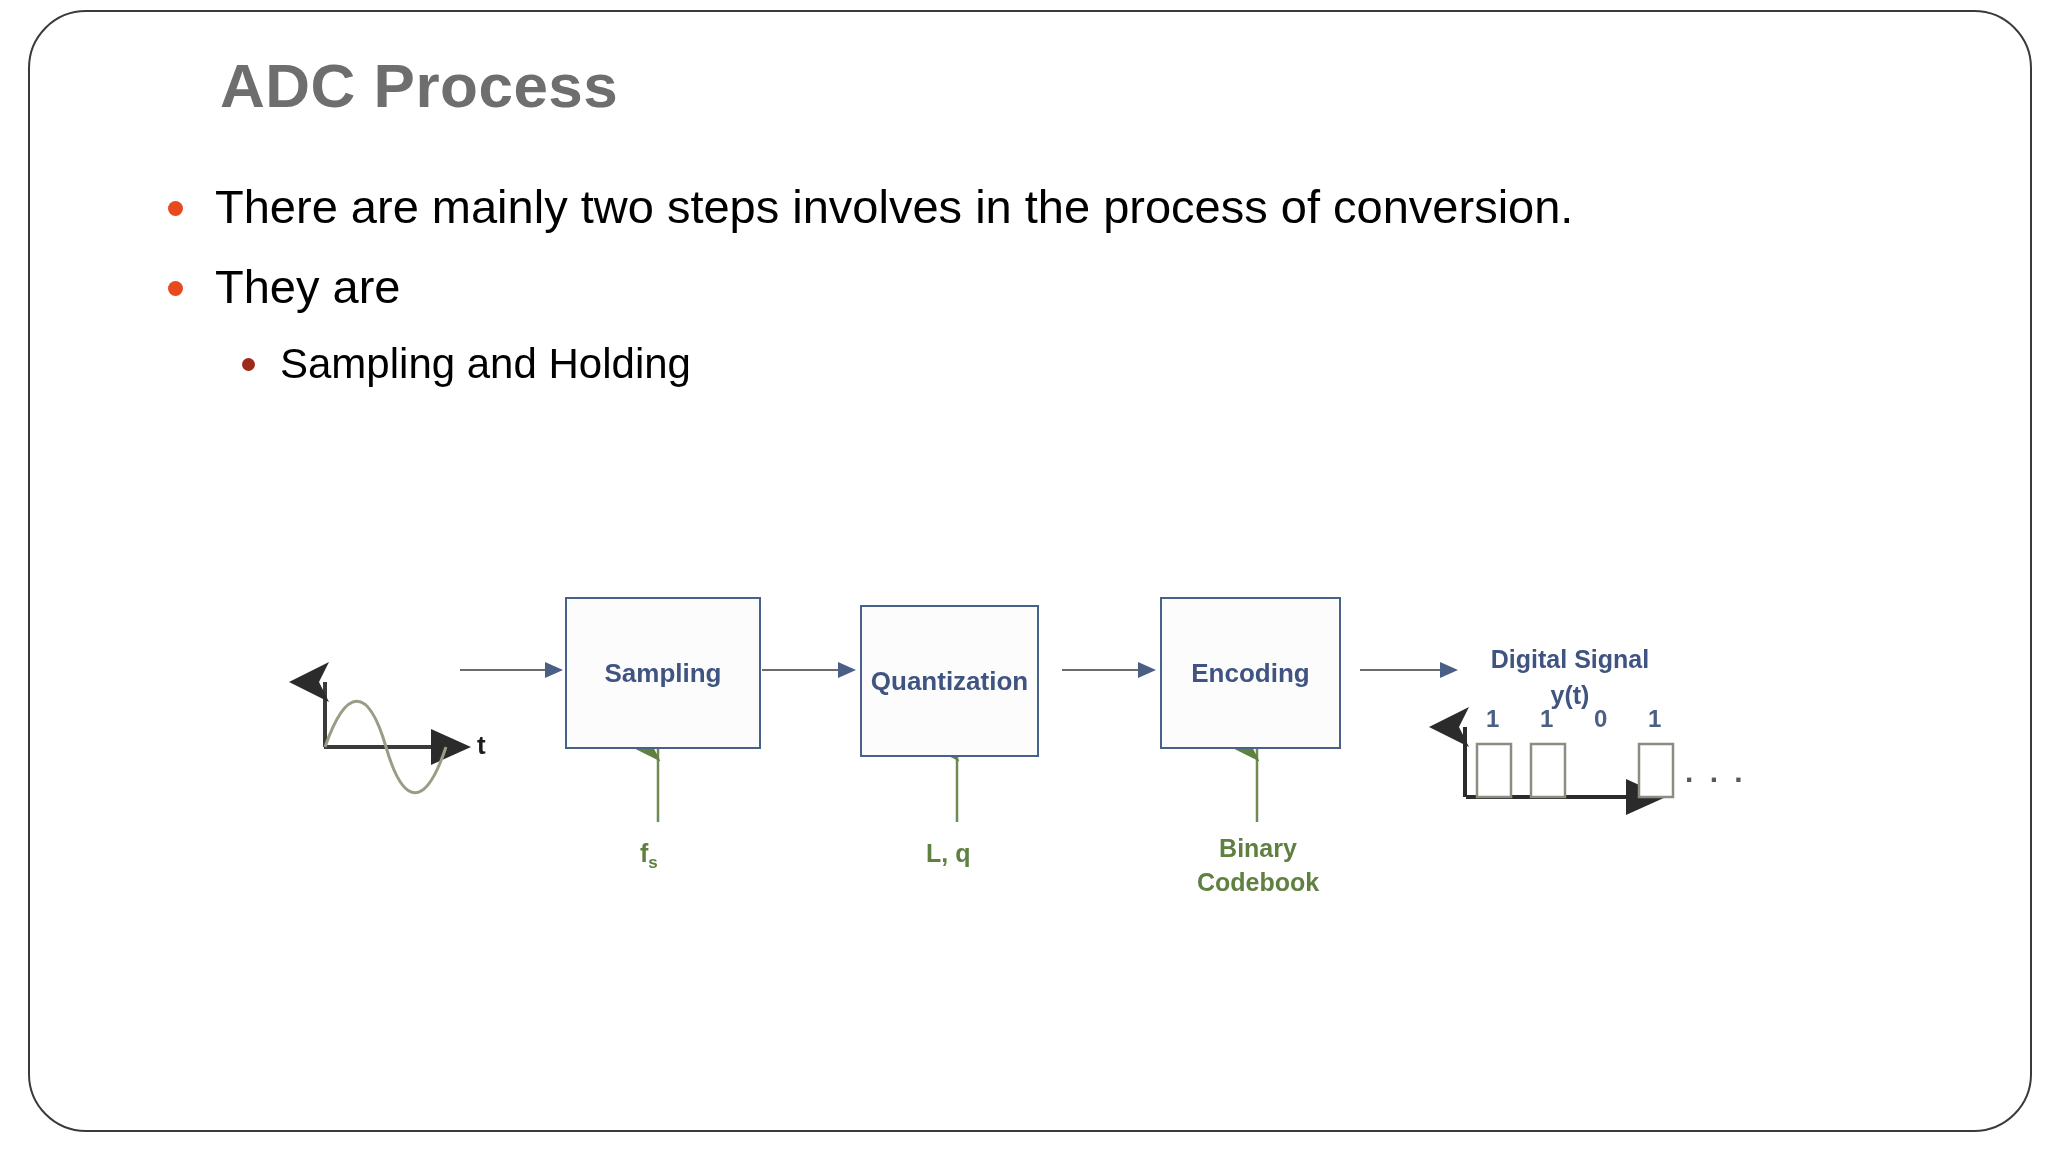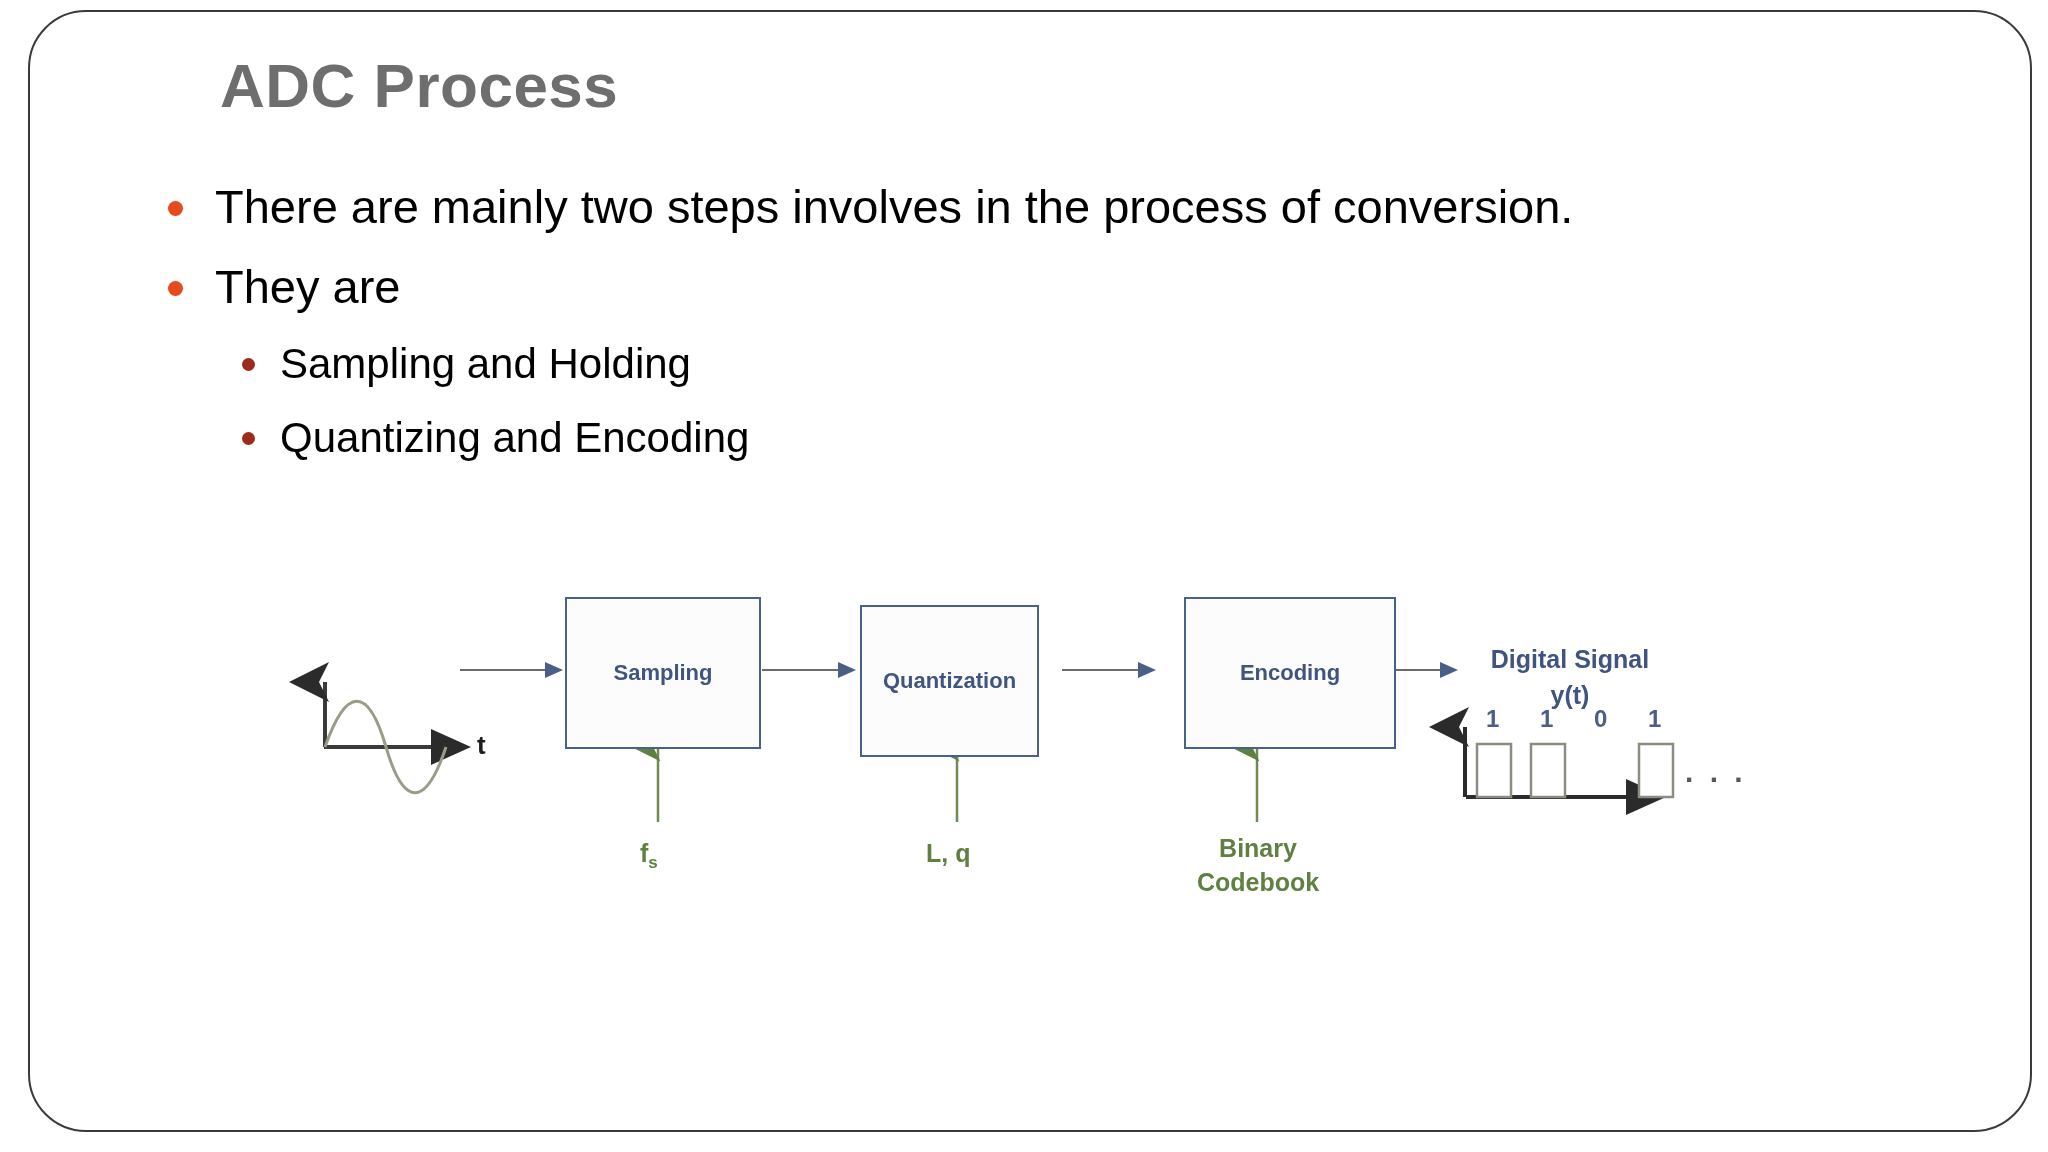--- a/index.html
+++ b/index.html
@@ -113,21 +113,21 @@
     border: 2px solid #46628c;
     background: #fcfcfc;
     box-sizing: border-box;
     display: flex;
     align-items: center;
     justify-content: center;
   }
   .pbox span {
     color: #3f5480;
     font-weight: bold;
-    font-size: 22px;
+    font-size: 26px;
     white-space: nowrap;
   }
   .bitlabel {
     position: absolute;
     color: #4d5f86;
     font-weight: bold;
     font-size: 24px;
   }
   .dots {
     position: absolute;
@@ -155,24 +155,20 @@
     <div class="l1">
       <span class="dot"></span>
       <span>They are</span>
     </div>
 
     <div class="l2">
       <span class="dot"></span>
       <span>Sampling and Holding</span>
     </div>
 
-    <div class="l2">
-      <span class="dot"></span>
-      <span>Quantizing and Encoding</span>
-    </div>
 
   </div>
 
   <div id="diagram">
 
     <svg width="1400" height="350">
       <defs>
         <marker id="ag" markerWidth="9" markerHeight="9" refX="7.5" refY="4" orient="auto">
           <path d="M0,0 L9,4 L0,8 Z" fill="#6b6b6b"></path>
         </marker>
@@ -216,21 +212,21 @@
 
 
     <div class="pbox" style="left:205px; top:0px; width:196px; height:152px;">
       <span>Sampling</span>
     </div>
 
     <div class="pbox" style="left:500px; top:8px; width:179px; height:152px;">
       <span>Quantization</span>
     </div>
 
-    <div class="pbox" style="left:824px; top:0px; width:212px; height:152px;">
+    <div class="pbox" style="left:800px; top:0px; width:181px; height:152px;">
       <span>Encoding</span>
     </div>
 
     <div class="dlabel" style="left:1100px; top:44px; width:220px;">
       <div>Digital Signal</div>
       <div>y(t)</div>
     </div>
 
     <div class="glabel" style="left:280px; top:233px;">
       <span>f</span><sub style="font-size:17px;">s</sub>

